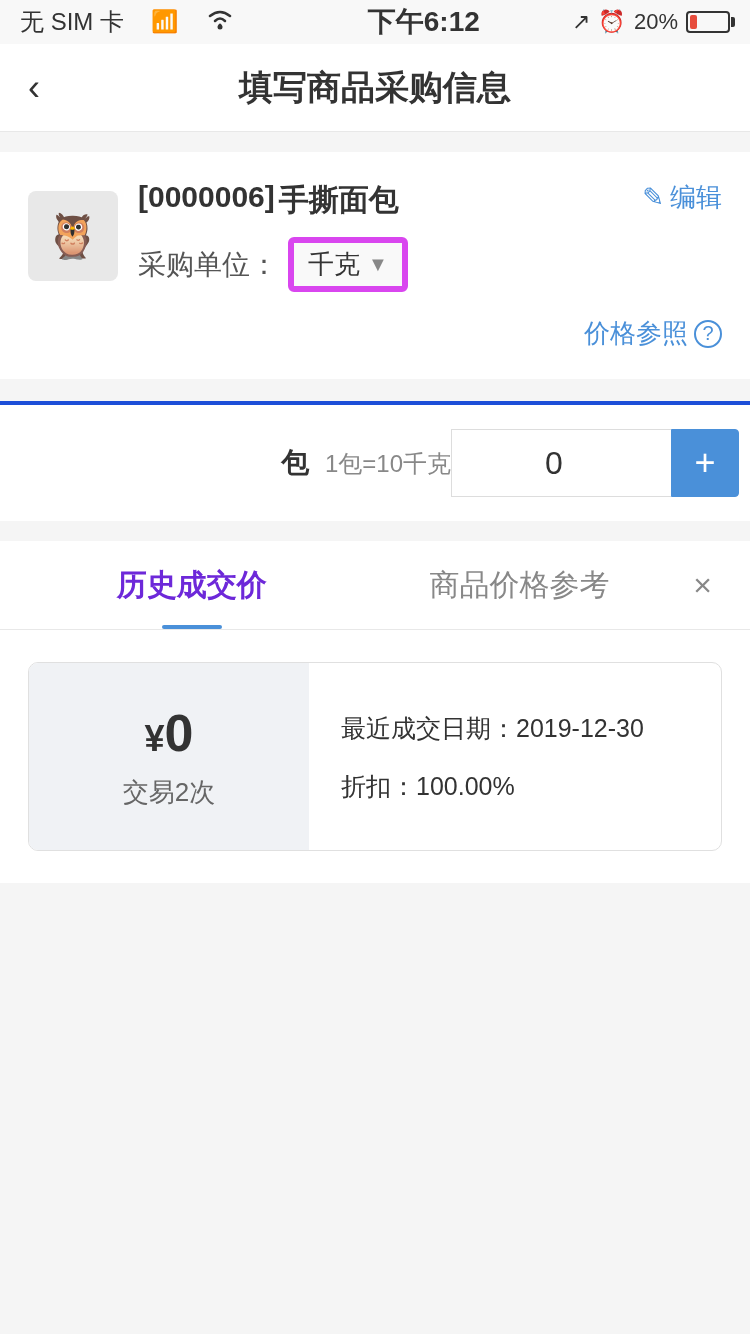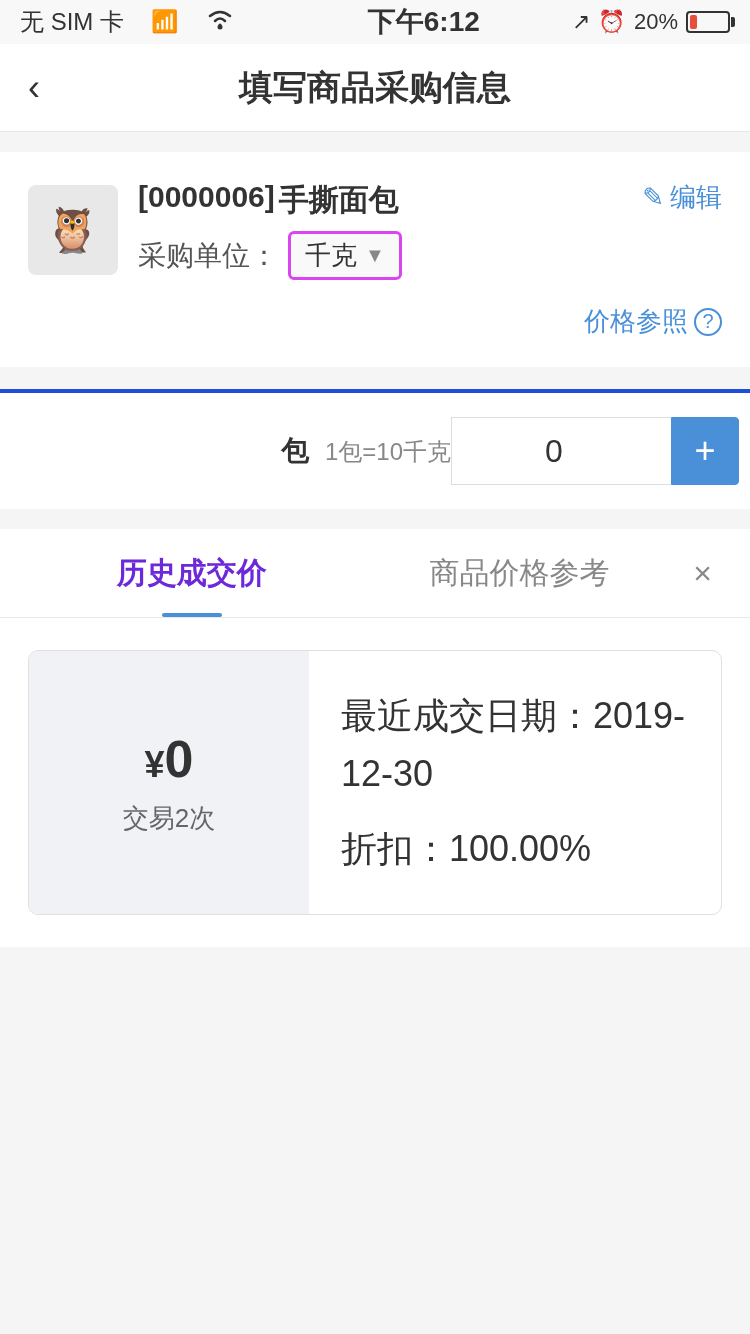--- a/index.html
+++ b/index.html
@@ -139,21 +139,21 @@
       justify-content: space-between;
       margin-top: 10px;
     }
     .unit-label {
       font-size: 28px;
       color: #555;
     }
     .unit-select {
       display: inline-flex;
       align-items: center;
-      border: 3px solid #d946ef;
+      border: 6px solid #d946ef;
       border-radius: 6px;
       padding: 4px 14px;
       font-size: 26px;
       color: #333;
       background: #f9f9f9;
       gap: 8px;
       margin-left: 10px;
     }
     .unit-select .chevron {
       font-size: 20px;
@@ -303,21 +303,21 @@
     }
     .history-right {
       flex: 1;
       padding: 36px 32px;
       display: flex;
       flex-direction: column;
       justify-content: center;
       gap: 18px;
     }
     .history-detail {
-      font-size: 36px;
+      font-size: 25px;
       color: #333;
       line-height: 1.6;
     }
 
     
     .separator {
       height: 20px;
       background: #f5f5f5;
     }
   </style>
@@ -352,21 +352,21 @@
   <div class="nav-back">‹</div>
   <div class="nav-title">填写商品采购信息</div>
 </div>
 
 <div class="product-card">
   <div class="product-header">
     <div class="product-left">
       <div class="product-thumb">
         <span class="owl-icon">🦉</span>
       </div>
-      <div style="display:flex;flex-direction:column;gap:0;">
+      <div style="display:flex;flex-direction:column;gap:6px;">
         <div style="display:flex;gap:4px;">
           <span style="font-size:30px;font-weight:600;color:#333;">[0000006]</span>
           <span style="font-size:30px;font-weight:600;color:#333;">手撕面包</span>
         </div>
         <div class="product-unit-row">
           <span class="unit-label">采购单位：</span>
           <div class="unit-select">
             <span>千克</span>
             <span class="chevron">▼</span>
           </div>

